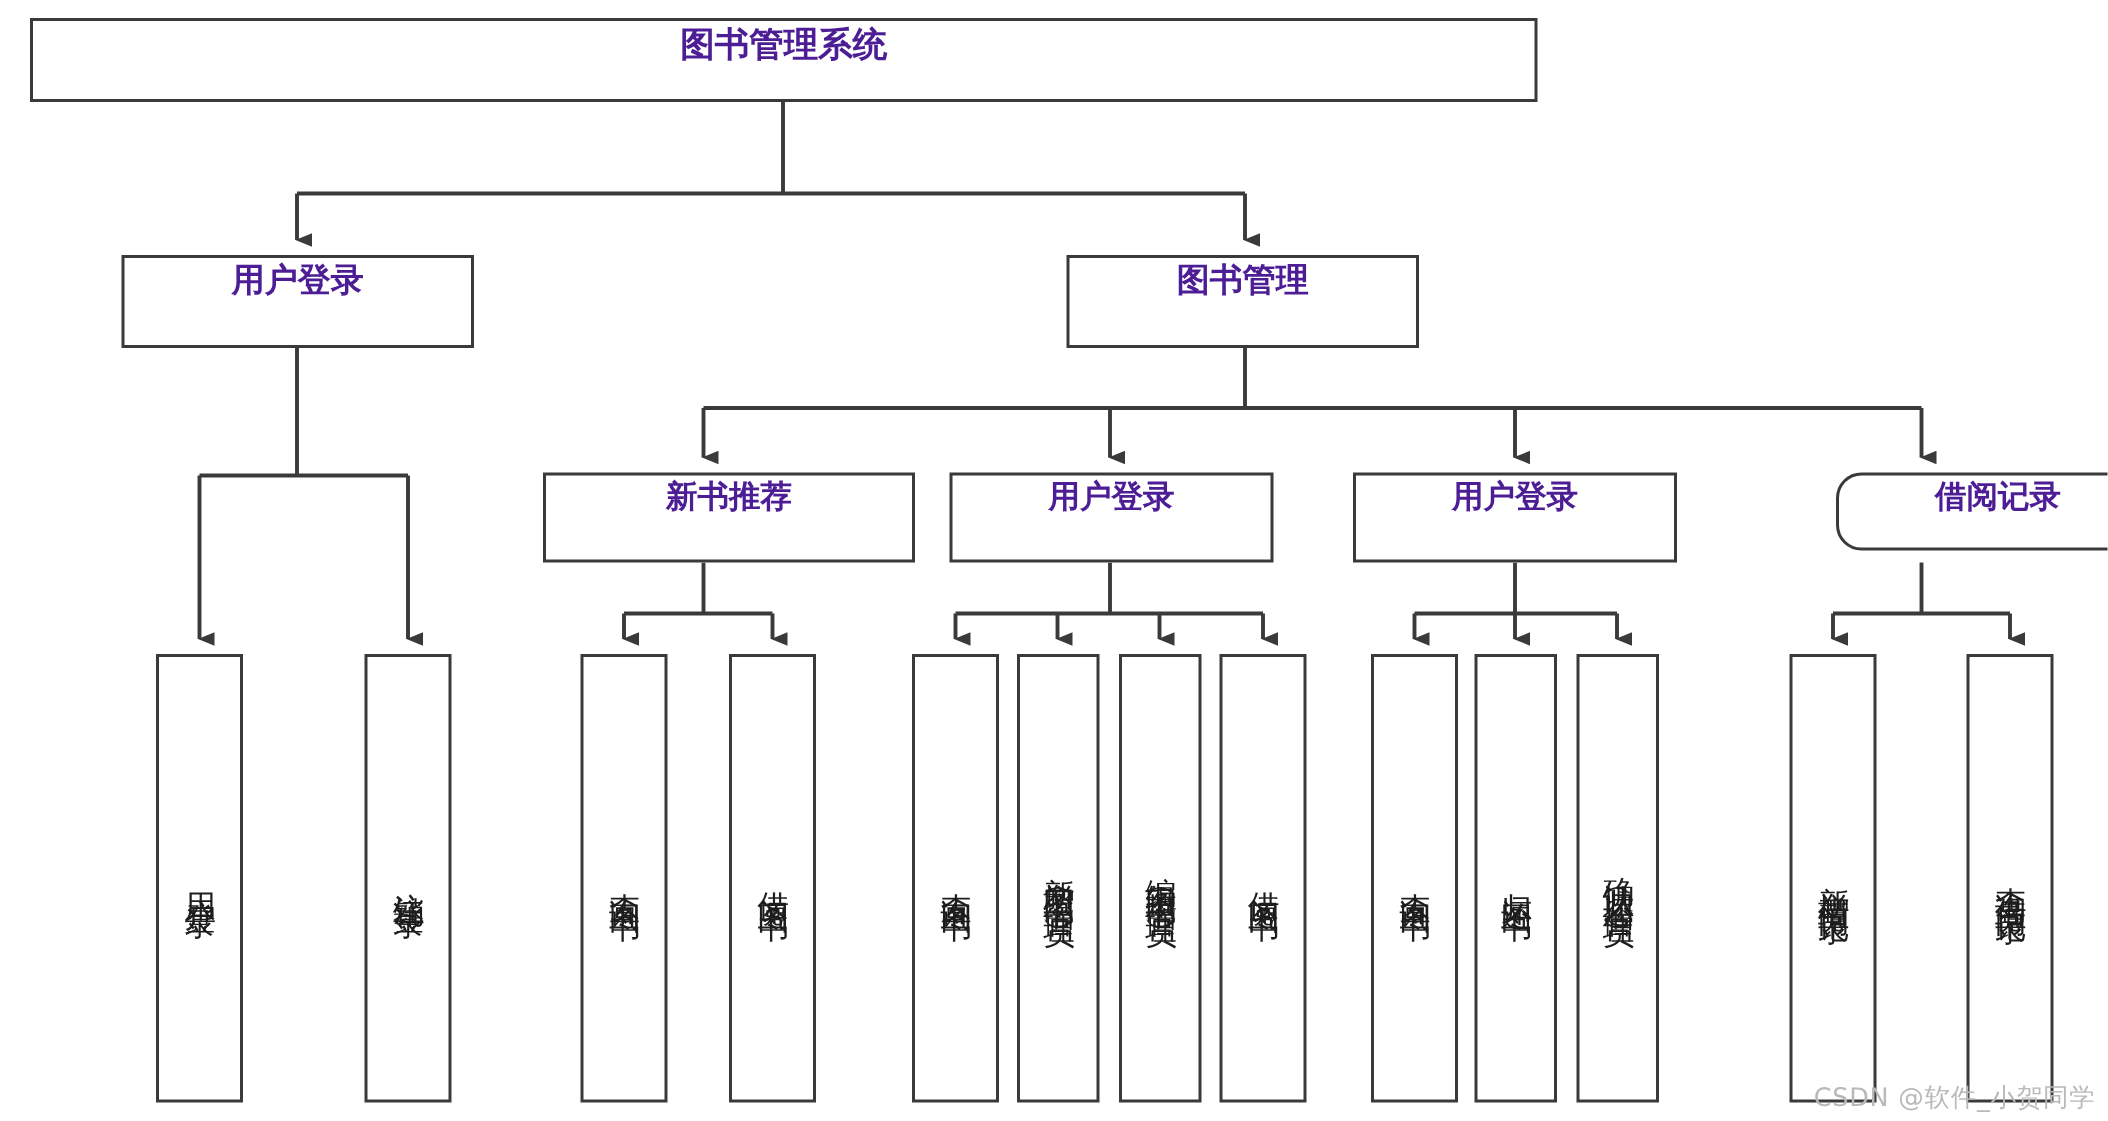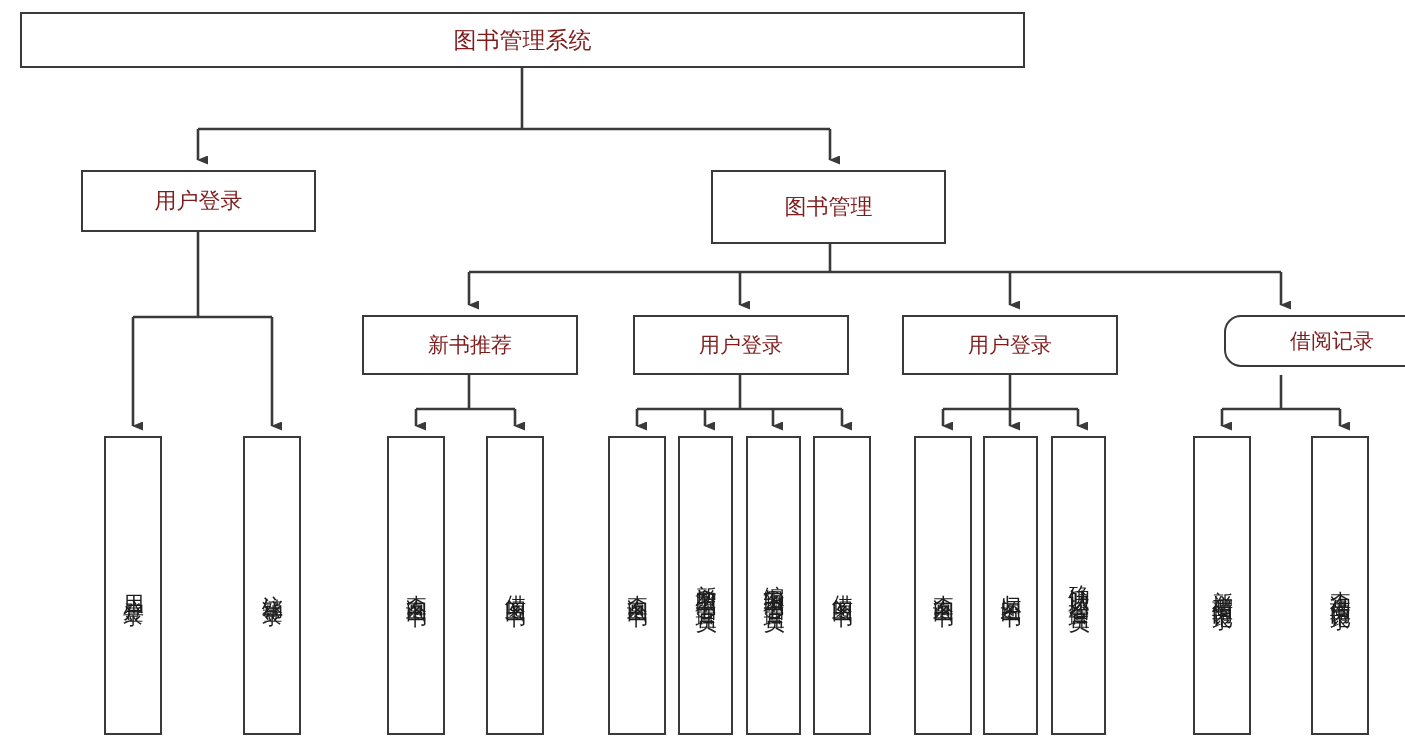--- a/index.html
+++ b/index.html
@@ -12,23 +12,24 @@
     position:relative;
   }
   #canvas{position:absolute;left:0;top:0;width:1405px;height:747px;}
   .svg-layer{position:absolute;left:0;top:0;width:1405px;height:747px;pointer-events:none;}
   .node{
     position:absolute;
     box-sizing:border-box;
     background:#ffffff;
     border:2px solid #3a3a3a;
     display:flex;
-    align-items:center;
+    align-items:flex-start;
     justify-content:center;
-    color:#7f1d1d;
+    color:#4c1d95;
+    font-weight:bold;
   }
   .node.root{font-size:23px;}
   .node.lvl2{font-size:22px;}
   .node.lvl3{font-size:21px;}
   .leaf{
     position:absolute;
     box-sizing:border-box;
     background:#ffffff;
     border:2px solid #3a3a3a;
     display:flex;
@@ -111,25 +112,25 @@
     </g>
   </svg>
 
   <div class="node root" style="left:20px;top:12px;width:1005px;height:56px;">
     <span>图书管理系统</span>
   </div>
 
   <div class="node lvl2" style="left:81px;top:170px;width:235px;height:62px;">
     <span>用户登录</span>
   </div>
-  <div class="node lvl2" style="left:711px;top:170px;width:235px;height:74px;">
+  <div class="node lvl2" style="left:711px;top:170px;width:235px;height:62px;">
     <span>图书管理</span>
   </div>
 
-  <div class="node lvl3" style="left:362px;top:315px;width:216px;height:60px;">
+  <div class="node lvl3" style="left:362px;top:315px;width:248px;height:60px;">
     <span>新书推荐</span>
   </div>
   <div class="node lvl3" style="left:633px;top:315px;width:216px;height:60px;">
     <span>用户登录</span>
   </div>
   <div class="node lvl3" style="left:902px;top:315px;width:216px;height:60px;">
     <span>用户登录</span>
   </div>
   <div class="node lvl3" style="left:1224px;top:315px;width:216px;height:52px;border-radius:17px;">
     <span>借阅记录</span>
@@ -172,14 +173,15 @@
     <span class="vtext">确认归还（管理员）</span>
   </div>
 
   <div class="leaf" style="left:1193px;top:436px;width:58px;height:299px;">
     <span class="vtext">新增借阅记录</span>
   </div>
   <div class="leaf" style="left:1311px;top:436px;width:58px;height:299px;">
     <span class="vtext">查询借阅记录</span>
   </div>
 
+  <div class="watermark">CSDN @软件_小贺同学</div>
 
 </div>
 
 </body></html>

